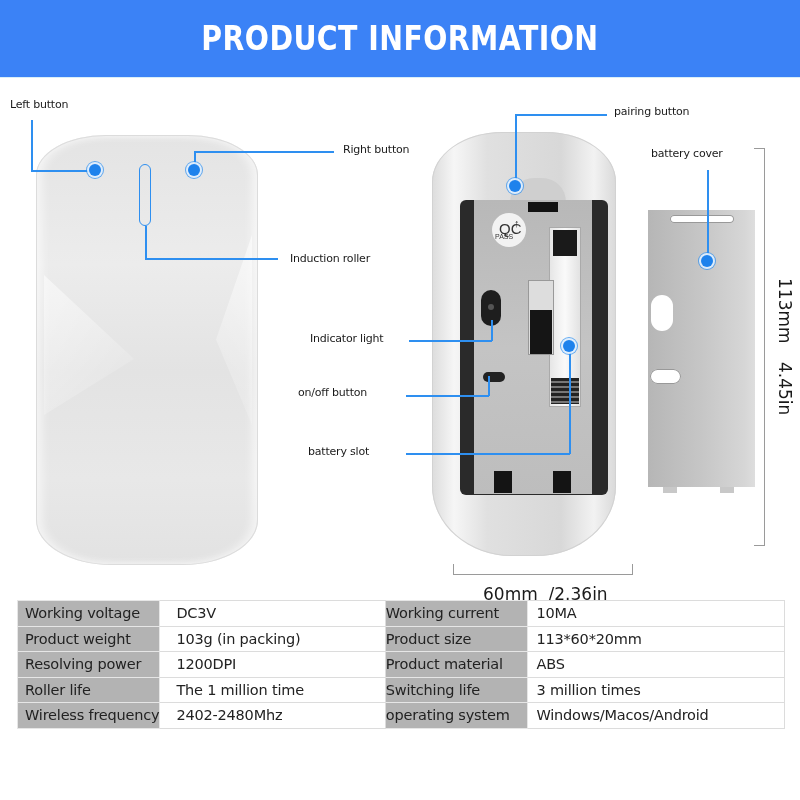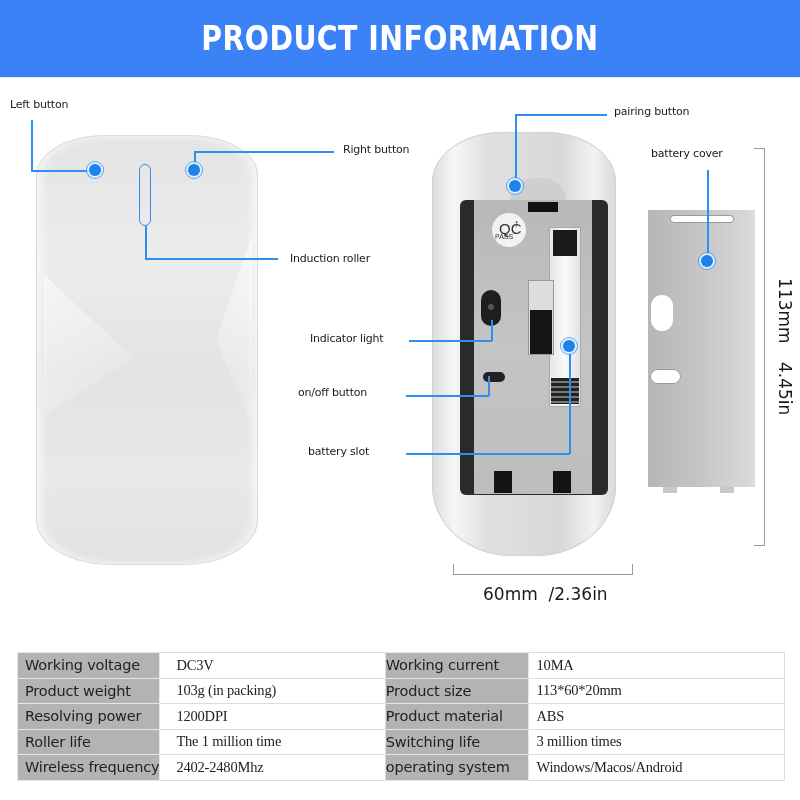--- a/index.html
+++ b/index.html
@@ -54,25 +54,25 @@
   .cover-slot { left: 670px; top: 215px; width: 64px; height: 8px; border-radius: 4px; background: #fff; box-shadow: inset 0 0 0 1px #999; }
   .cover-oval1 { left: 651px; top: 295px; width: 22px; height: 36px; border-radius: 11px; background: #fff; }
   .cover-oval2 { left: 650px; top: 369px; width: 31px; height: 15px; border-radius: 8px; background: #fff; box-shadow: inset 0 0 0 1px #999; }
   .cover-tab { top: 487px; width: 14px; height: 6px; background: #c8c8c8; }
 
   .dim-line { position: absolute; background: #9a9a9a; }
   .dim-text { position: absolute; font-family: "DejaVu Sans", sans-serif; font-size: 17px; color: #1a1a1a; white-space: nowrap; }
   .dim-v { transform-origin: 0 0; transform: rotate(90deg); }
 
   
-  .specs { position: absolute; left: 17px; top: 652px; width: 768px; border-collapse: collapse; }
+  .specs { position: absolute; left: 17px; top: 600px; width: 768px; border-collapse: collapse; }
   .specs td { height: 25.5px; padding: 0 0 0 7px; border: 1px solid #dcdcdc; font-size: 14.5px; white-space: nowrap;
               font-family: "DejaVu Sans", sans-serif; letter-spacing: -0.2px; box-sizing: border-box; }
   .specs td.k { background: #b3b3b3; color: #222; width: 140px; border-color: #e6e6e6; }
-  .specs td.v { background: #ffffff; color: #222; padding-left: 16px; width: 227px; font-family: Liberation Serif, serif; }
+  .specs td.v { background: #ffffff; color: #222; padding-left: 16px; width: 227px; }
   .specs td.k2 { width: 143px; padding-left: 0; }
   .specs td.v2 { width: 258px; padding-left: 8px; }
 </style>
 </head>
 <body>
 
 <div class="banner">
   <h1>PRODUCT INFORMATION</h1>
 </div>
 <div class="banner-line"></div>

